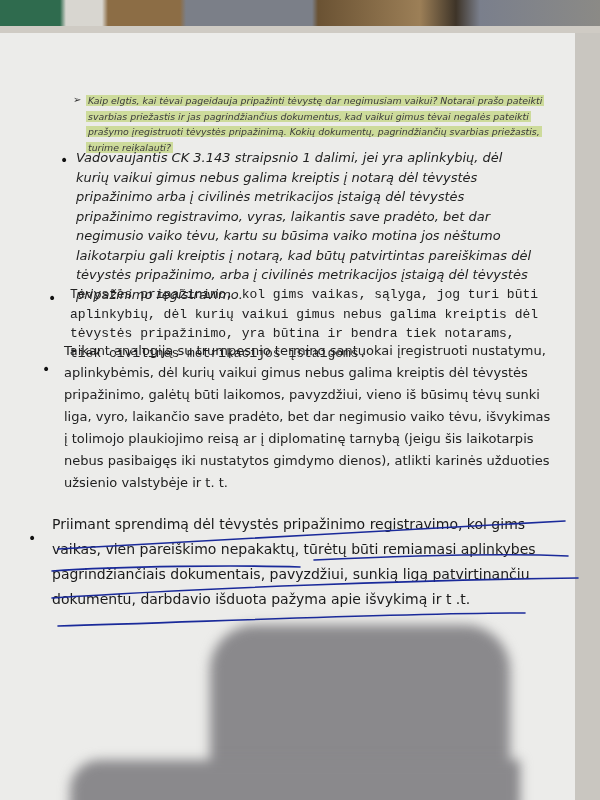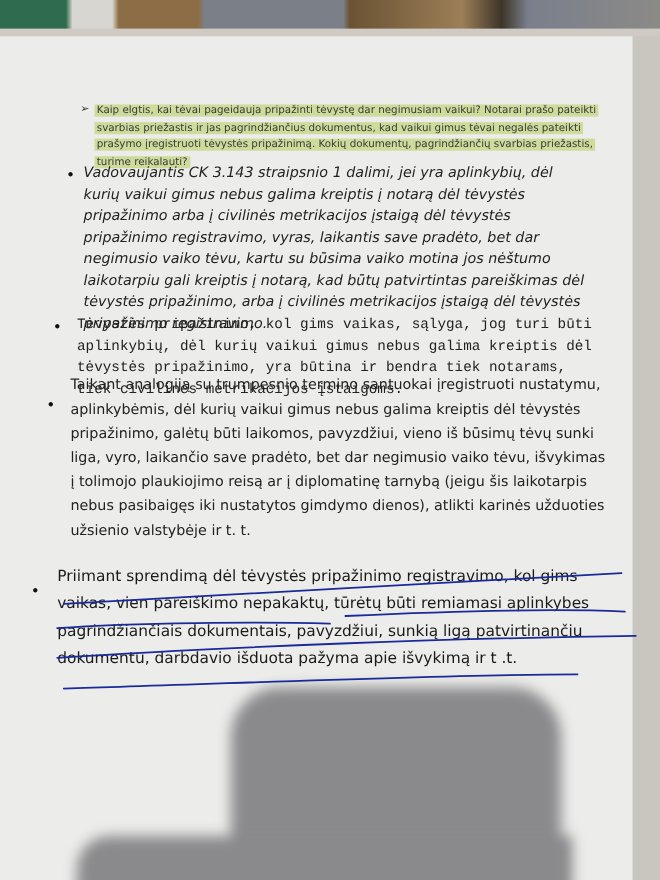--- a/index.html
+++ b/index.html
@@ -29,20 +29,21 @@
     position:absolute; background:#8a898c; filter: blur(6px);
   }
   .q-block {
     position:absolute; left:86px; top:93px; width:470px;
     font-size:9.4px; line-height:15.5px; color:#3a3a3a;
   }
   .q-block .hl {
     background: rgba(180, 205, 90, 0.55);
     box-decoration-break: clone; -webkit-box-decoration-break: clone;
     padding: 0 2px;
+    font-style: italic;
   }
   .q-arrow {
     position:absolute; left:73px; top:94px; font-size:10px; color:#333;
   }
   .bullet-item {
     position:absolute; color:#222; font-size:13px; line-height:19.5px;
   }
   .bullet-dot {
     position:absolute; font-size:14px; color:#111;
   }

